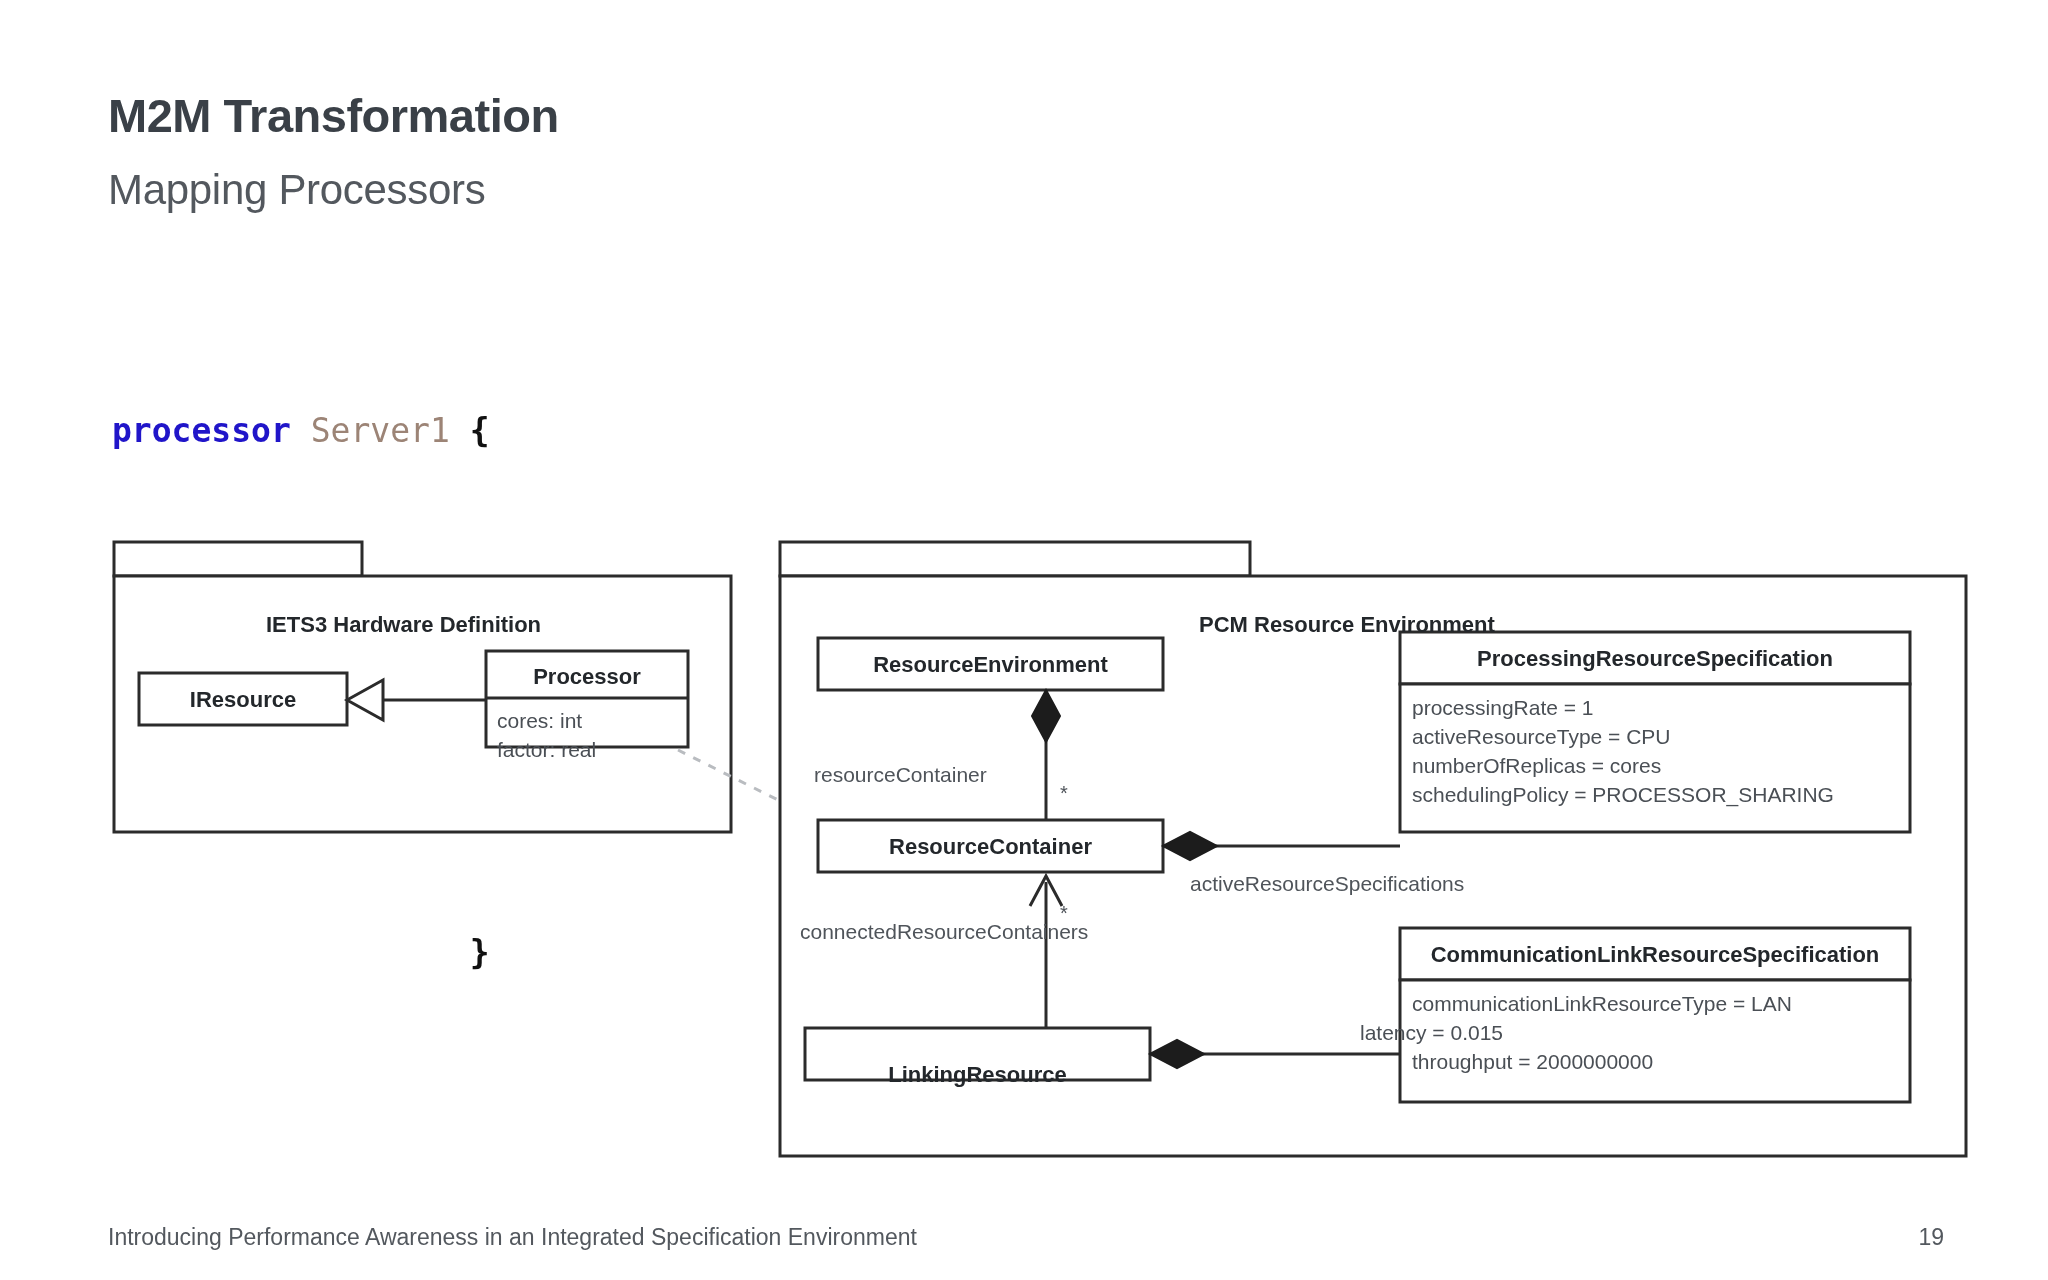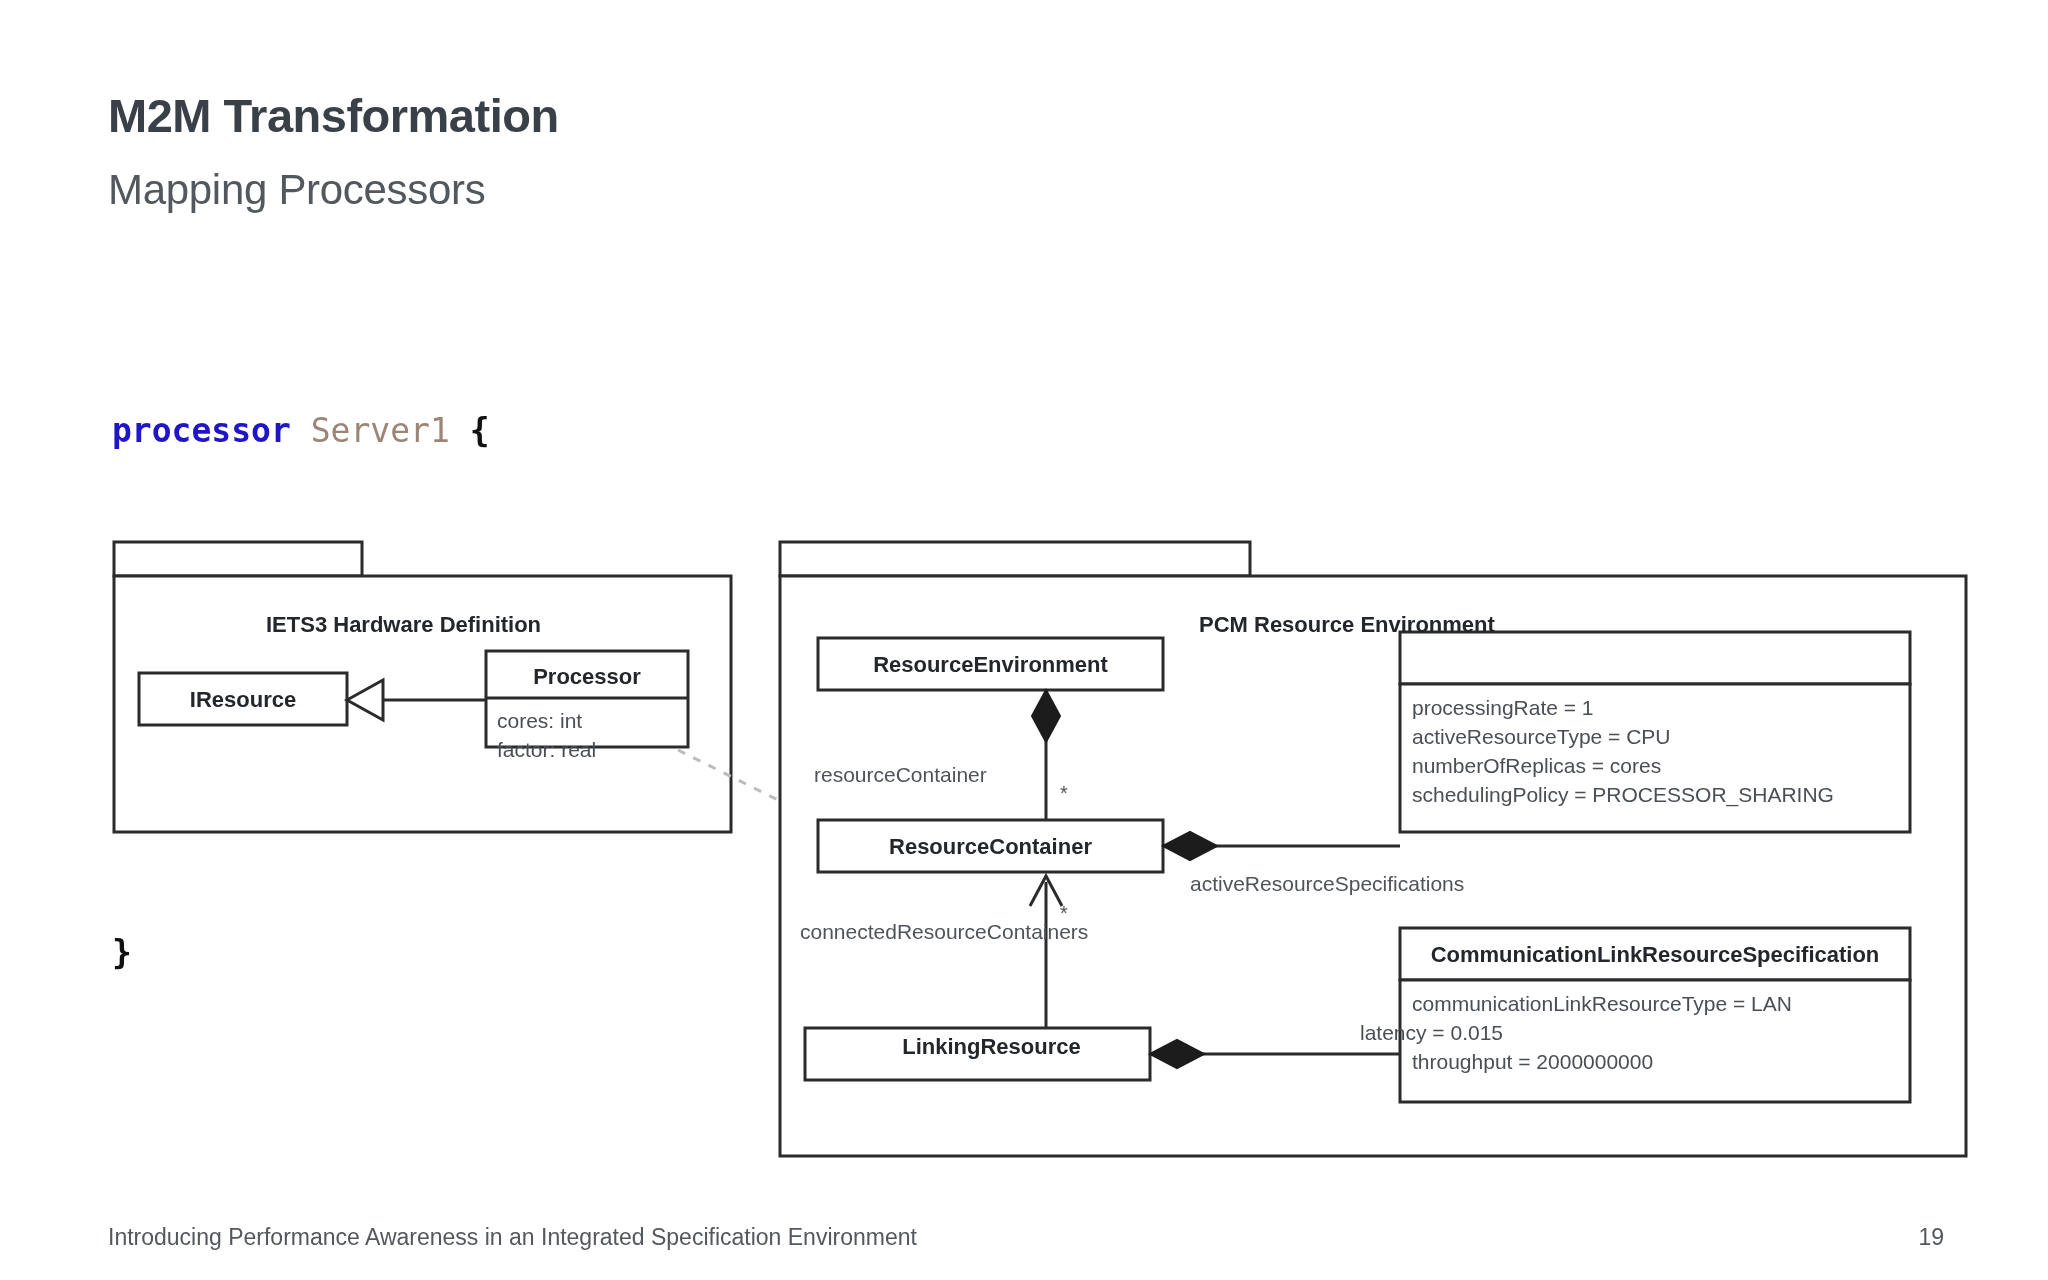--- a/index.html
+++ b/index.html
@@ -41,21 +41,21 @@
   
   #code-block {
     position: absolute;
     left: 112px;
     top: 286px;
     font-family: "DejaVu Sans Mono", monospace;
     font-size: 33px;
     line-height: 58px;
     white-space: pre;
   }
-  .code-line { white-space: pre; }
+  .code-line { white-space: pre; text-align: right; }
   .tok-kw     { color: #2015c9; font-weight: bold; }
   .tok-kw2    { color: #111111; font-weight: bold; }
   .tok-name   { color: #9c8476; }
   .tok-num    { color: #8a3fa8; }
   .tok-num2   { color: #2b2b2b; }
   .tok-brace  { color: #111111; font-weight: bold; }
 
   
   #diagram {
     position: absolute;
@@ -228,22 +228,23 @@
 
   <div class="uml-text cls-attr" style="left:497px; top:186px;">cores: int</div>
   <div class="uml-text cls-attr" style="left:497px; top:215px;">factor: real</div>
 
   <div class="uml-text pkg-title" style="left:1199px; top:92px;">PCM Resource Environment</div>
 
   <div class="uml-text cls-title" style="left:818px; top:132px; width:345px;">ResourceEnvironment</div>
 
   <div class="uml-text cls-title" style="left:818px; top:314px; width:345px;">ResourceContainer</div>
 
-  <div class="uml-text cls-title" style="left:805px; top:514px; width:345px;padding-left:14px;">LinkingResource</div>
-
+  <div class="uml-text cls-title" style="left:805px; top:542px; width:345px;">LinkingResource</div>
+
+  <div class="uml-text cls-title" style="left:1400px; top:126px; width:510px;">ProcessingResourceSpecification</div>
 
   <div class="uml-text cls-attr" style="left:1412px; top:173px;">processingRate = 1</div>
   <div class="uml-text cls-attr" style="left:1412px; top:202px;">activeResourceType = CPU</div>
   <div class="uml-text cls-attr" style="left:1412px; top:231px;text-align:center;">numberOfReplicas = cores</div>
   <div class="uml-text cls-attr" style="left:1412px; top:260px;">schedulingPolicy = PROCESSOR_SHARING</div>
 
   <div class="uml-text cls-title" style="left:1400px; top:422px; width:510px;">CommunicationLinkResourceSpecification</div>
 
   <div class="uml-text cls-attr" style="left:1412px; top:469px;">communicationLinkResourceType = LAN</div>
   <div class="uml-text cls-attr" style="left:1360px; top:498px;">latency = 0.015</div>

